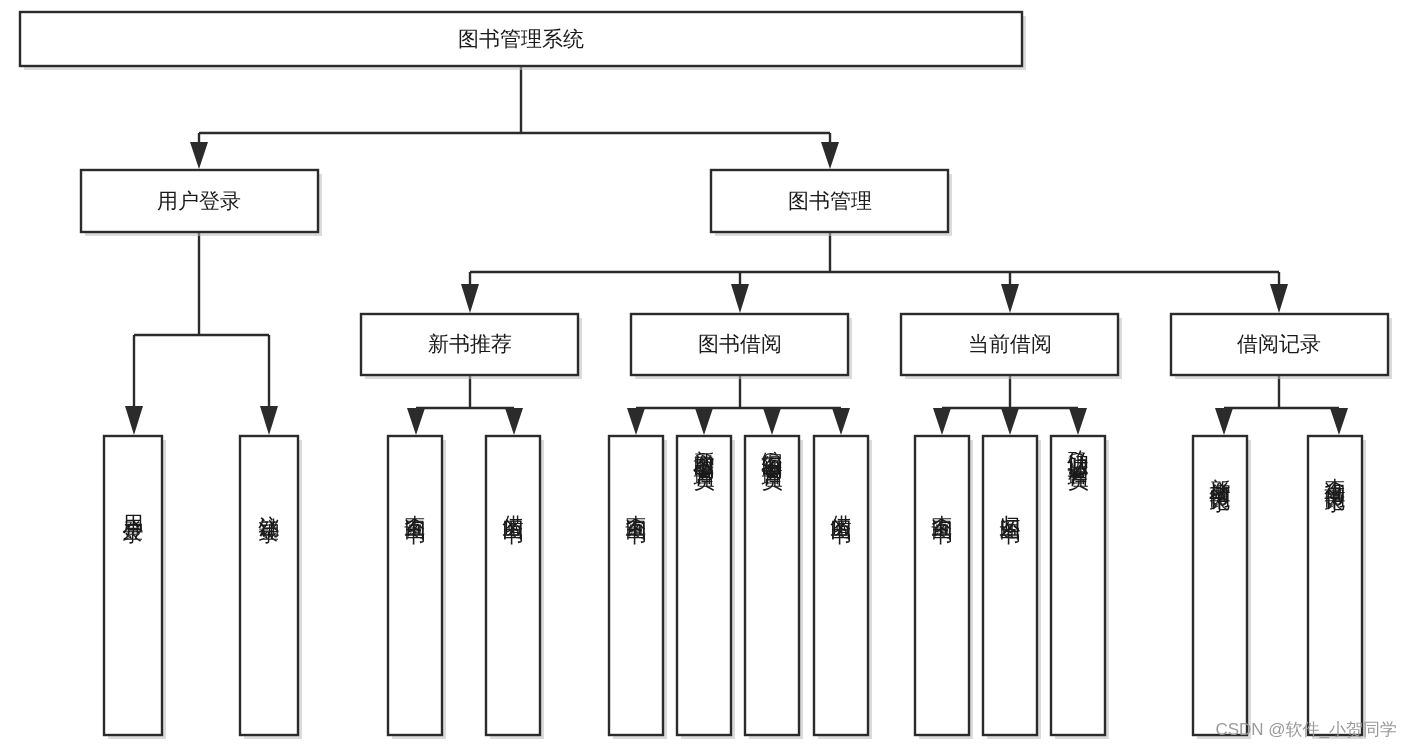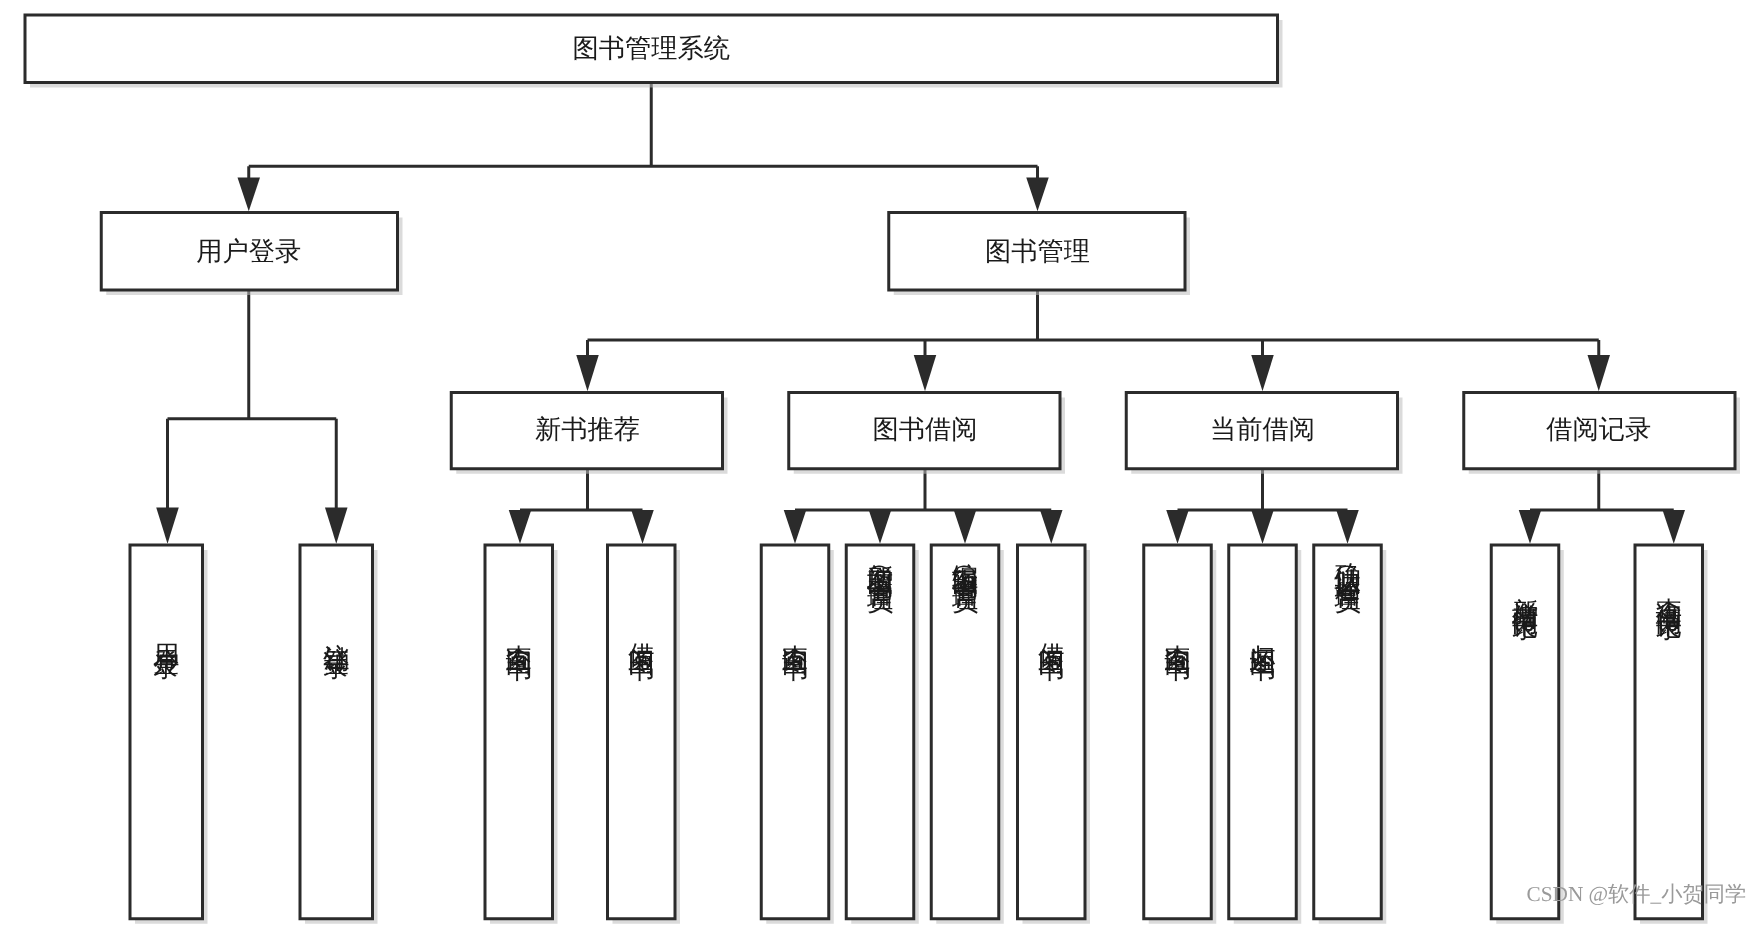--- a/index.html
+++ b/index.html
@@ -54,22 +54,22 @@
     font-family: "DejaVu Sans", "Liberation Sans", sans-serif;
     font-size: 21px;
     fill: #1a1a1a;
     text-anchor: middle;
     writing-mode: vertical-rl;
     letter-spacing: 3px;
   }
   .watermark-text {
     position: absolute;
     right: 8px;
-    bottom: 20px;
-    font-family: Liberation Serif, serif;
+    bottom: 6px;
+    font-family: Liberation Sans, sans-serif;
     font-size: 17px;
     color: #9a9a9a;
     white-space: nowrap;
     user-select: none;
   }
 </style>
 </head>
 <body>
 
 <div id="diagram-root">

